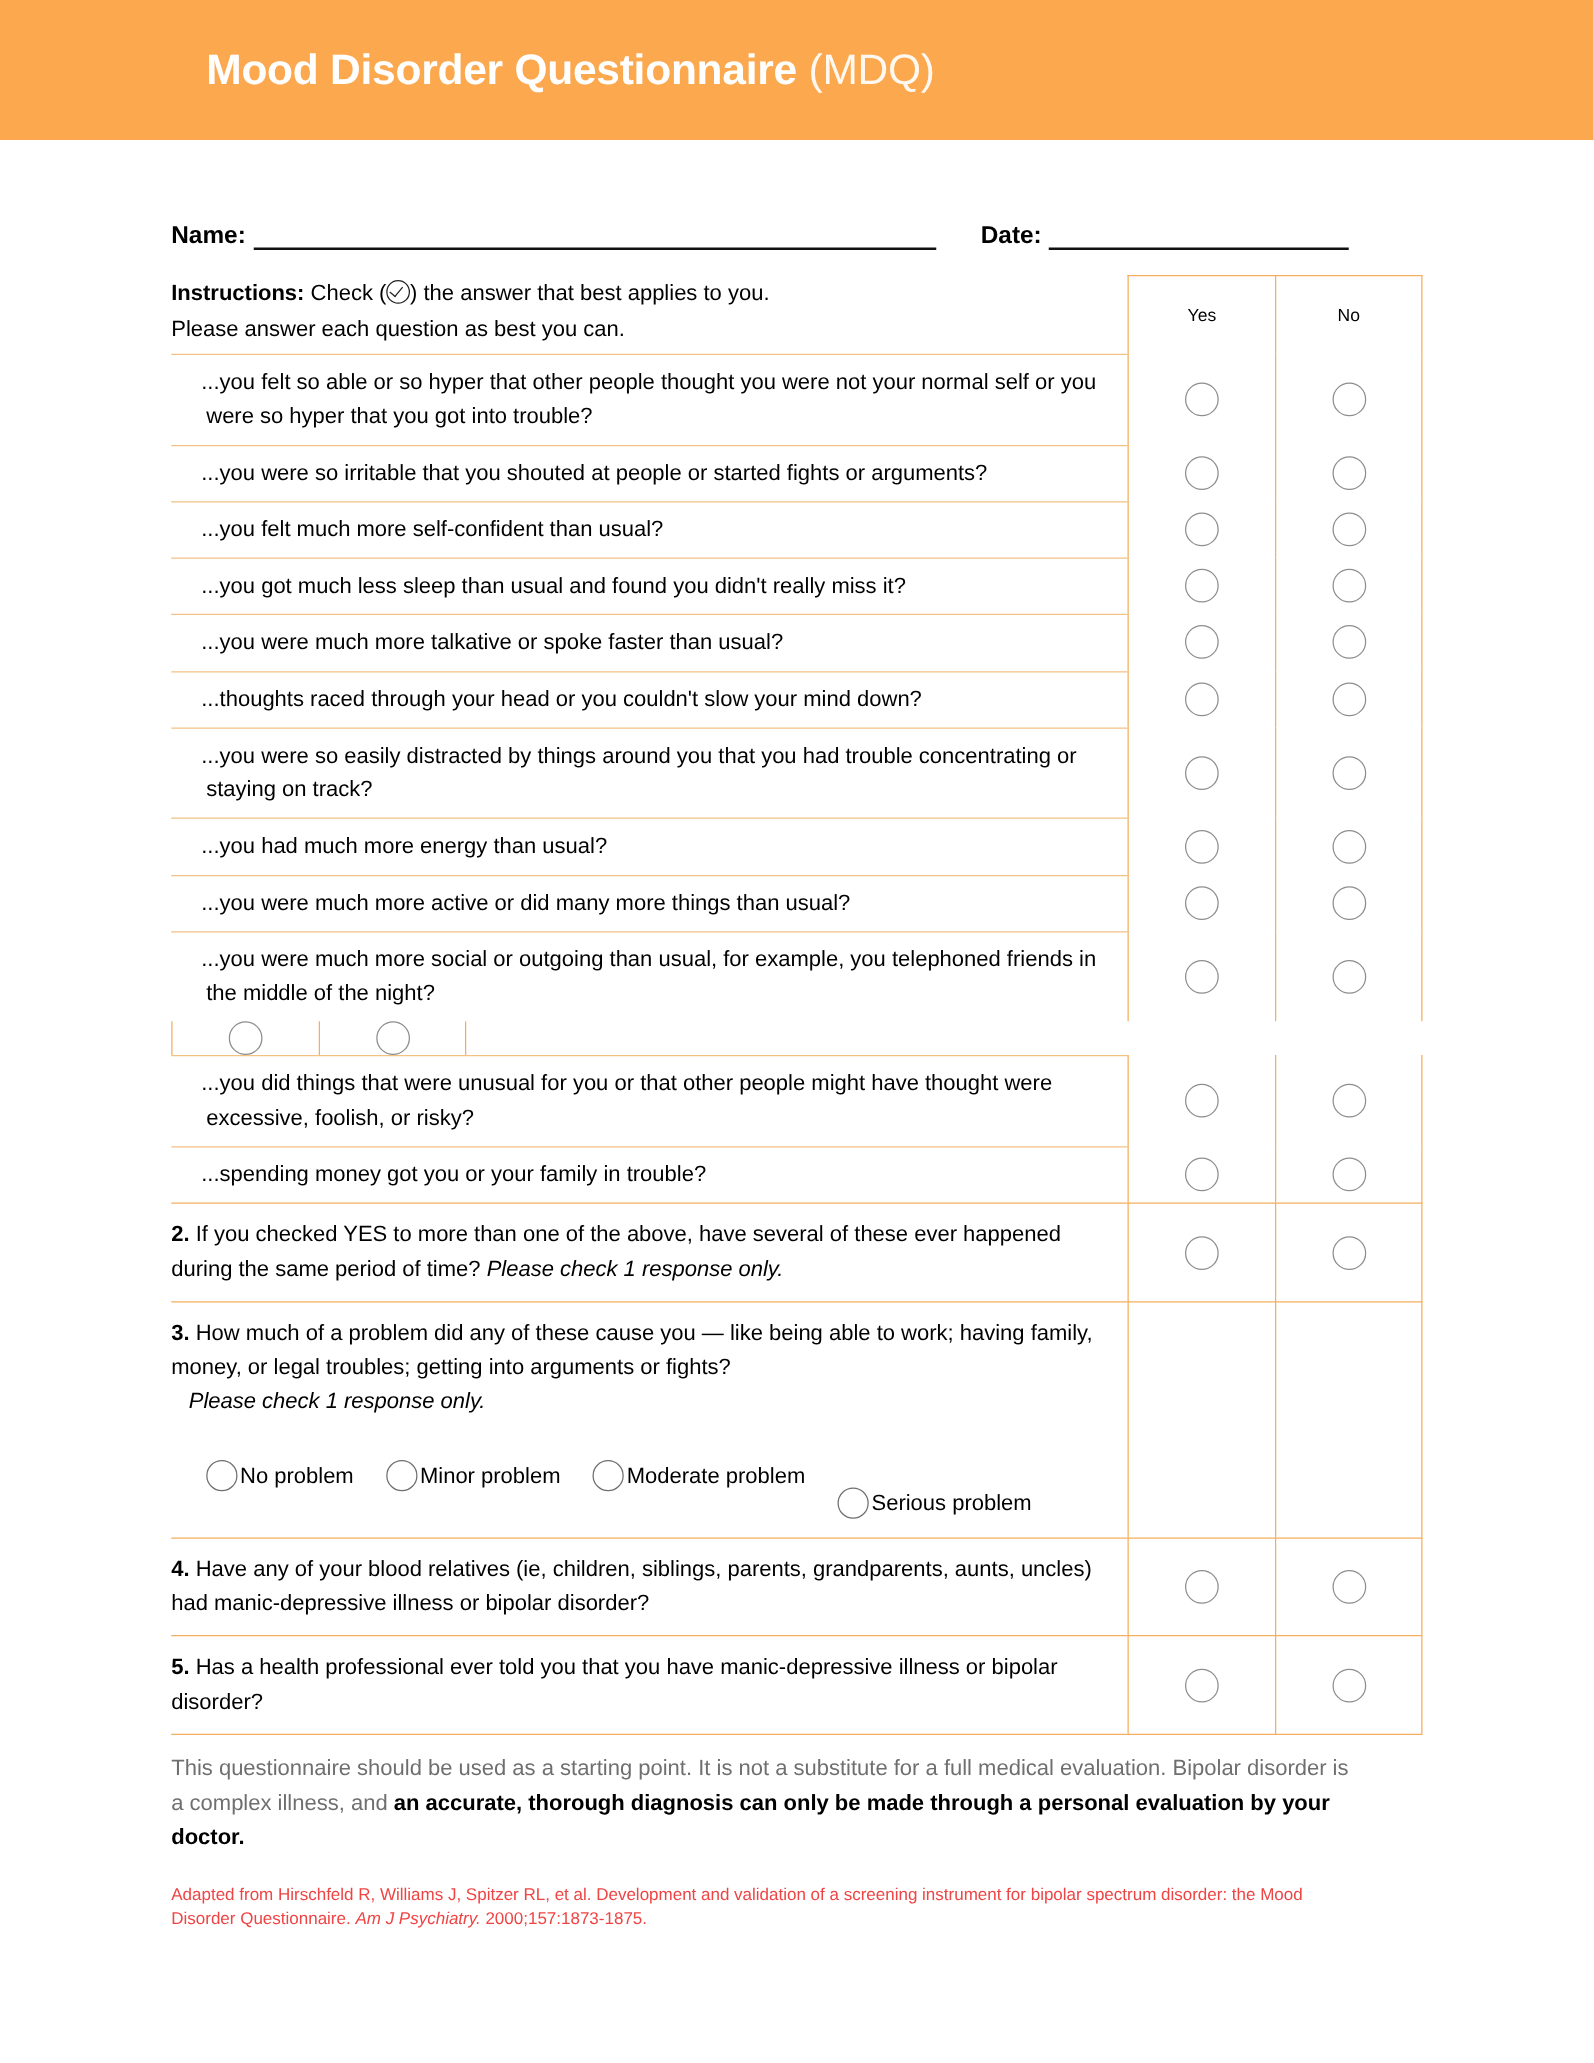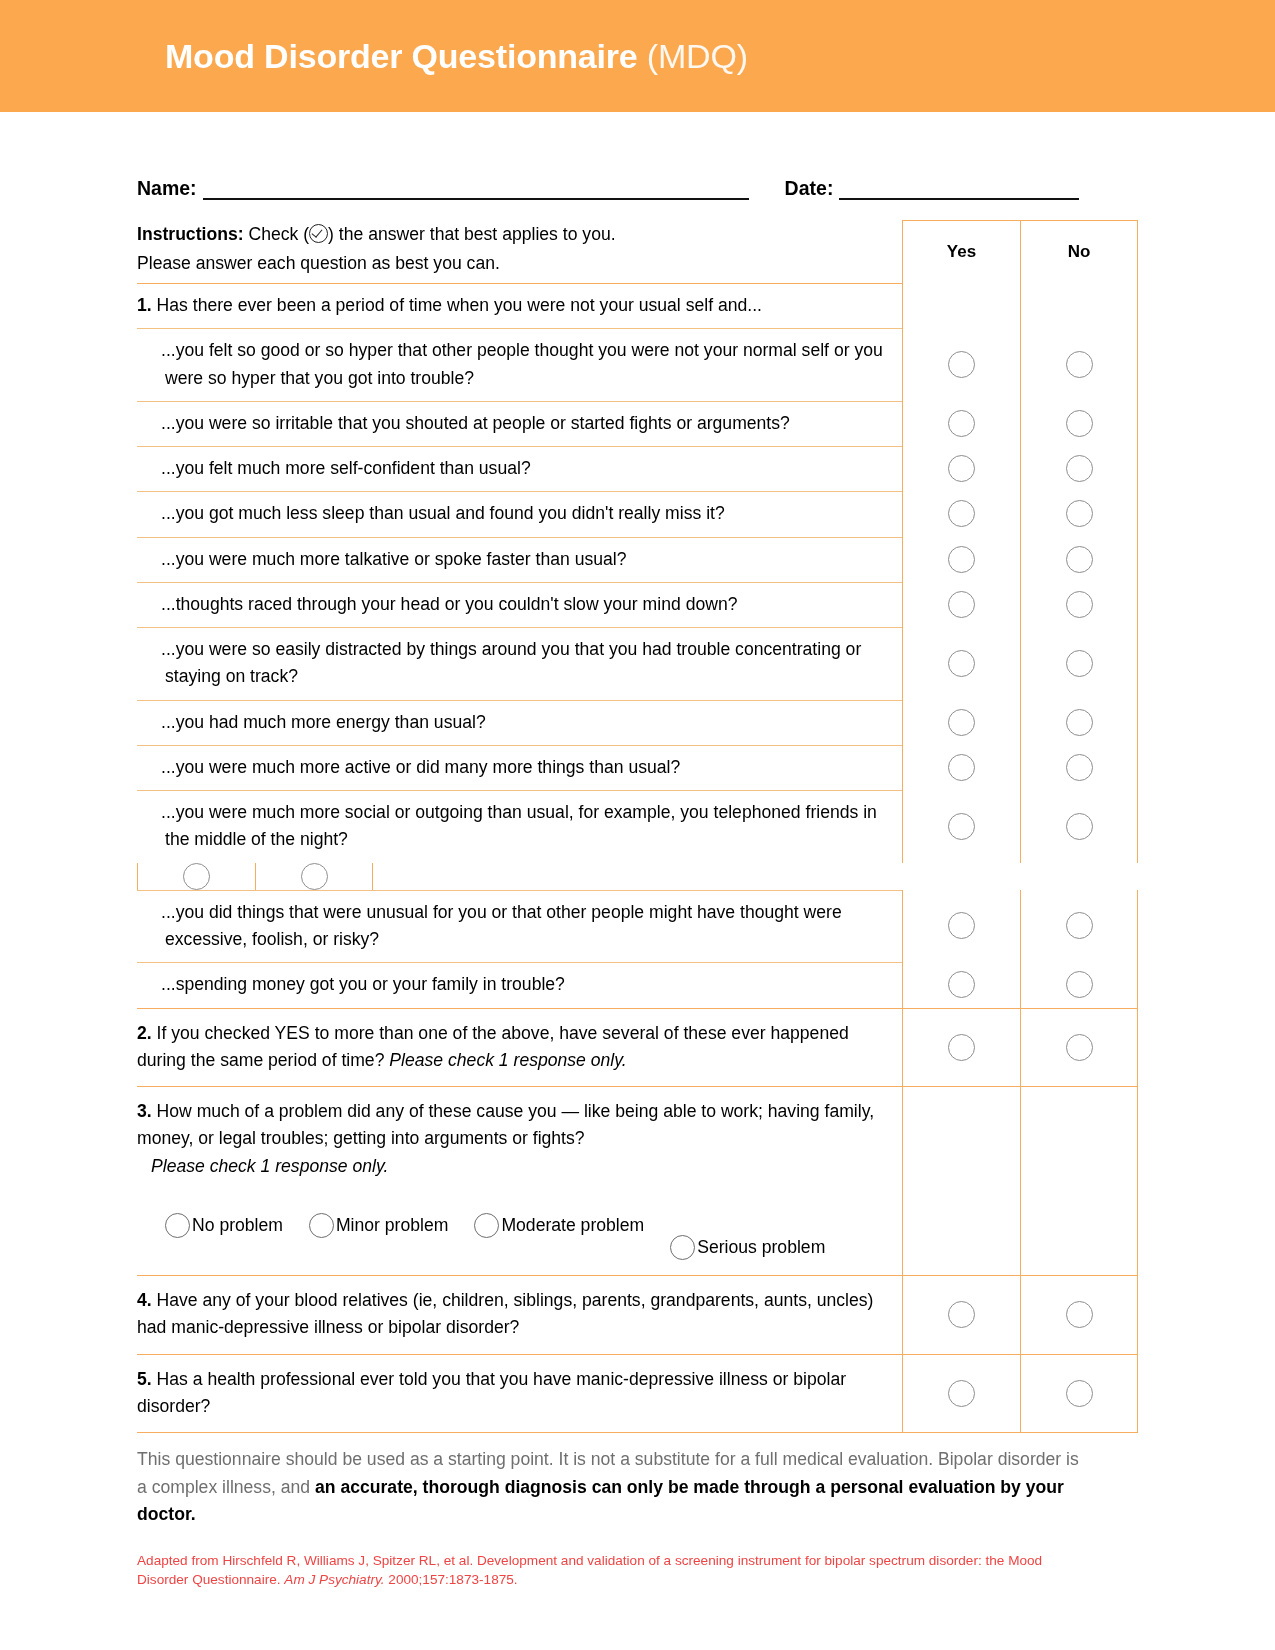--- a/index.html
+++ b/index.html
@@ -109,22 +109,22 @@
     line-height: 1.62;
     padding-bottom: 6px;
   }
   .instr b { font-weight: bold; }
   .hcell {
     width: 118px;
     box-sizing: border-box;
     display: flex;
     align-items: center;
     justify-content: center;
-    font-size: 17px;
-    font-weight: bold;
+    font-size: 14px;
+    font-weight: normal;
     border-left: 1.5px solid #f5ae5f;
     border-top: 1.5px solid #f5ae5f;
     padding: 6px 0 7px;
   }
   .hcell.last { border-right: 1.5px solid #f5ae5f; }
 
   
   .circle {
     width: 27px;
     height: 27px;
@@ -229,28 +229,23 @@
 
     <div class="headrow">
       <div class="instr">
         <div><b>Instructions:</b><span> Check (</span><span class="check-glyph"></span><span>)</span><span> the answer that best applies to you.</span></div>
         <div>Please answer each question as best you can.</div>
       </div>
       <div class="hcell">Yes</div>
       <div class="hcell last">No</div>
     </div>
 
-    <div class="row">
-      <div class="qcell numbered" style="border-top:1.5px solid #f5ae5f;"><span class="qnum">1.</span> <span>Has there ever been a period of time when you were not your usual self and...</span></div>
-      <div class="ycell"></div>
-      <div class="ncell"></div>
-    </div>
-
-    <div class="row">
-      <div class="qcell indent" style="border-top:1.5px solid #f3c184;">...you felt so good or so hyper that other people thought you were not your normal self or you were so hyper that you got into trouble?</div>
+
+    <div class="row">
+      <div class="qcell indent" style="border-top:1.5px solid #f3c184;">...you felt so able or so hyper that other people thought you were not your normal self or you were so hyper that you got into trouble?</div>
       <div class="ycell">
           <span class="circle"></span>
         </div>
       <div class="ncell">
           <span class="circle"></span>
         </div>
     </div>
 
     <div class="row">
       <div class="qcell indent" style="border-top:1.5px solid #f3c184;">...you were so irritable that you shouted at people or started fights or arguments?</div>

